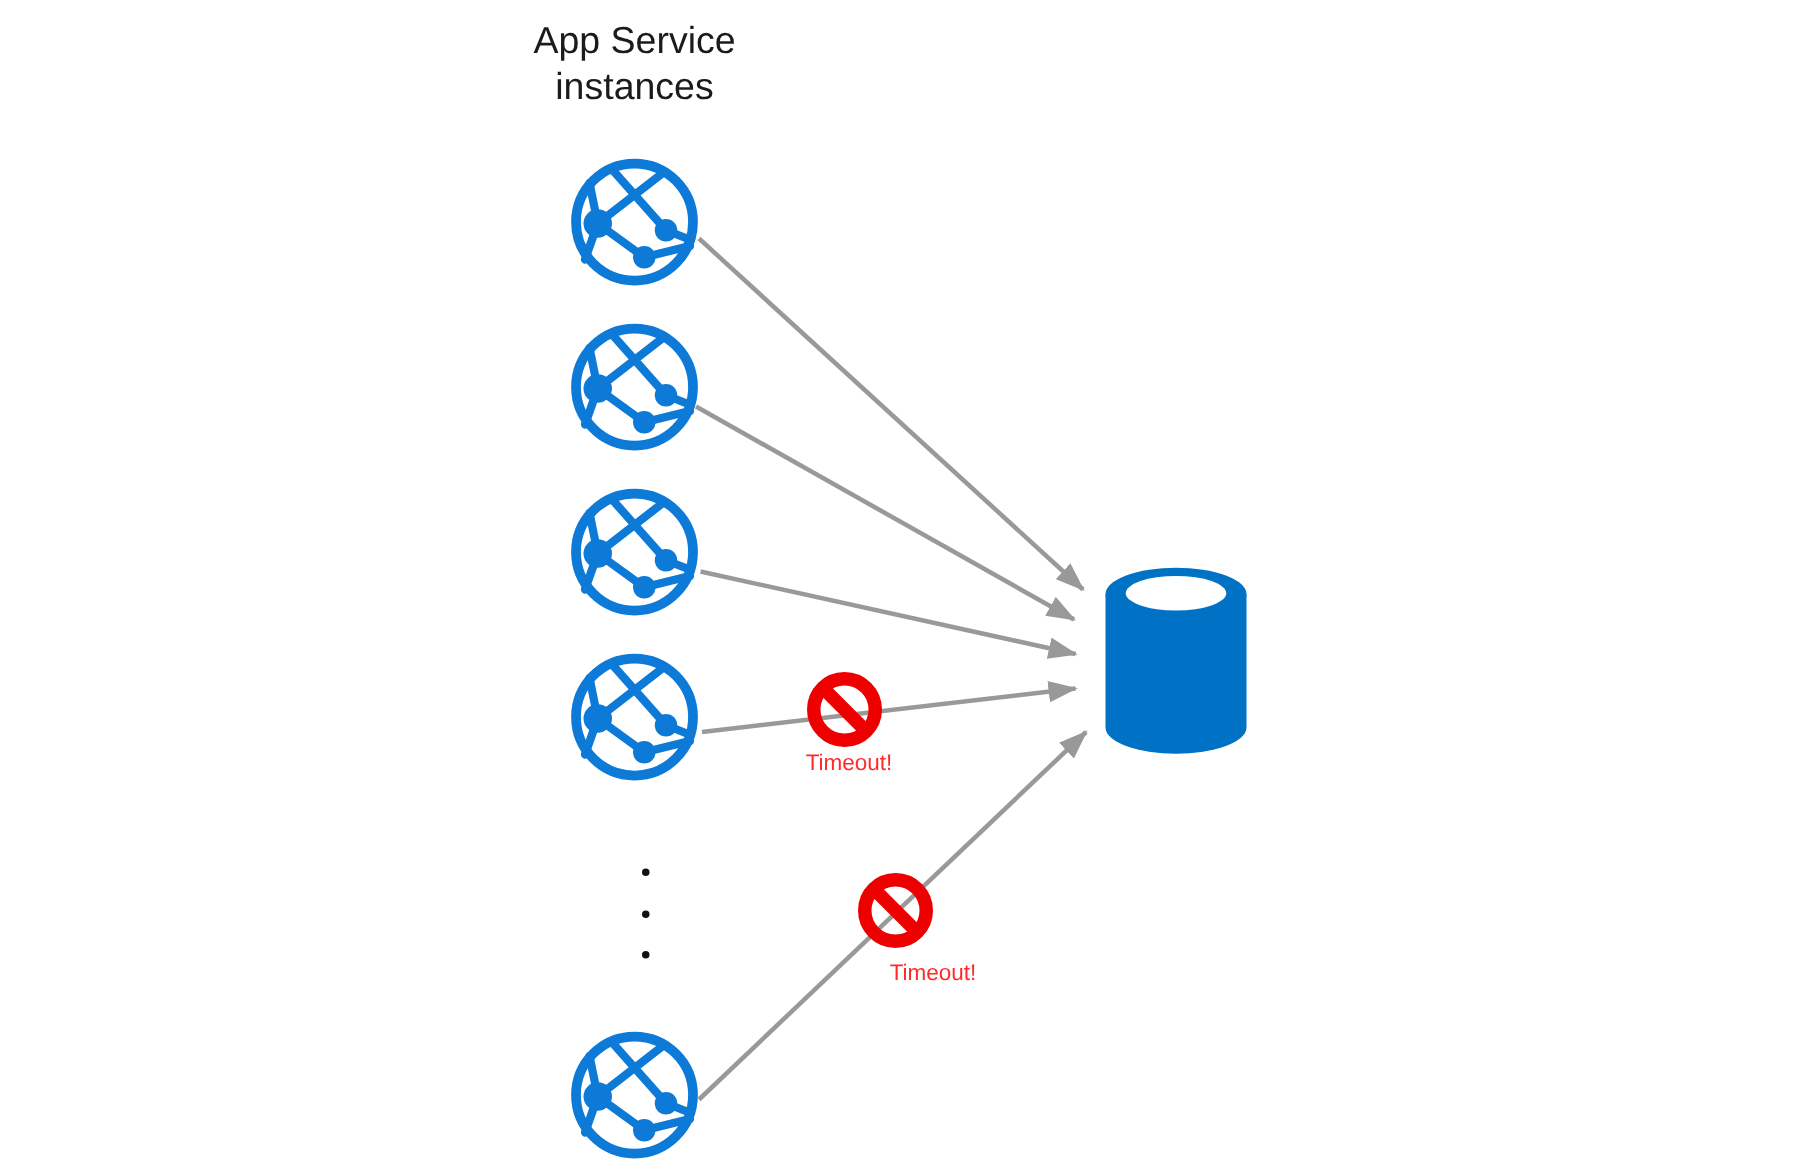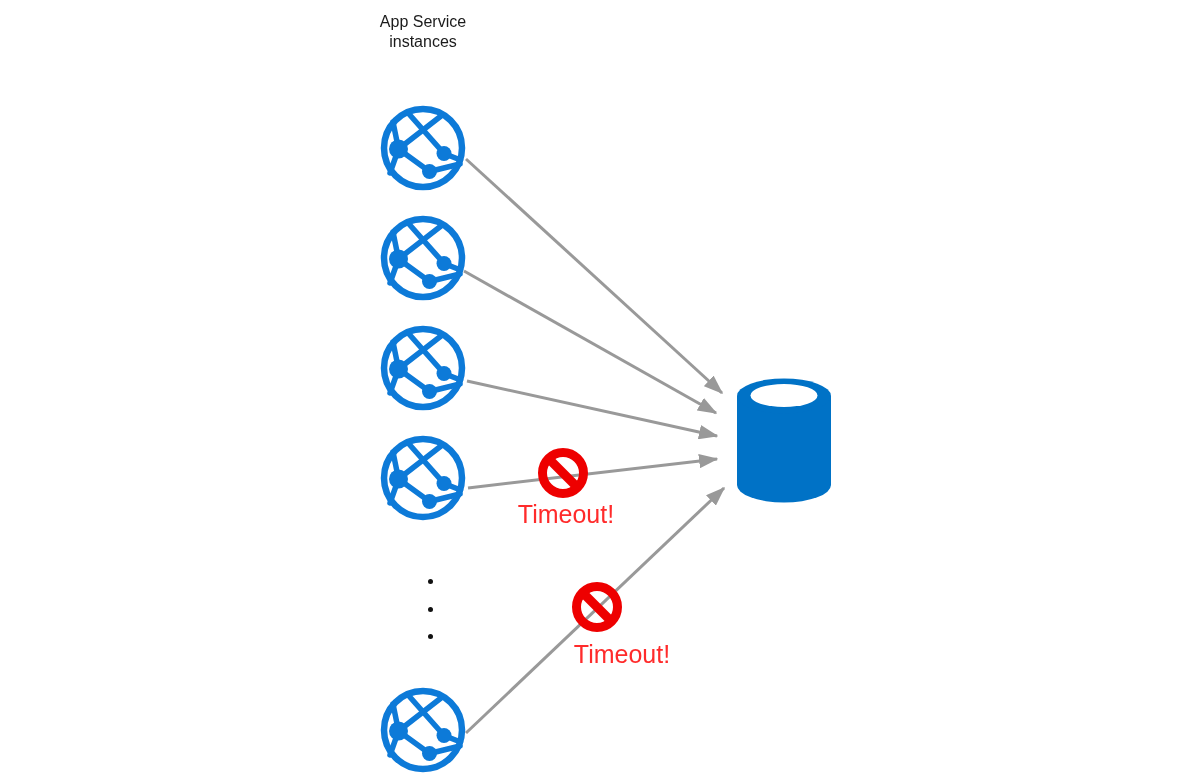--- a/index.html
+++ b/index.html
@@ -14,27 +14,27 @@
     overflow: hidden;
   }
 
   .label {
     position: absolute;
     color: var(--text-black, #1b1b1b);
     text-align: center;
     white-space: pre-line;
     line-height: 1.25;
   }
-  .title-label   { left: 323px; top: 12px;  width: 200px; font-size: 16px; }
+  .title-label   { left: 323px; top: 12px;  width: 200px; font-size: 25px; }
   .datastore-label { left: 684px; top: 300px; width: 200px; font-size: 26px; }
 
   .timeout-label {
     position: absolute;
     color: var(--timeout-text-red, #ff2b2b);
-    font-size: 25px;
+    font-size: 15px;
     text-align: center;
     width: 120px;
   }
   .timeout-label-1 { left: 506px; top: 500px; }
   .timeout-label-2 { left: 562px; top: 640px; }
 
   .globe { position: absolute; width: 86px; height: 86px; left: 380px; }
   .globe-1 { top: 105px; }
   .globe-2 { top: 215px; }
   .globe-3 { top: 325px; }

